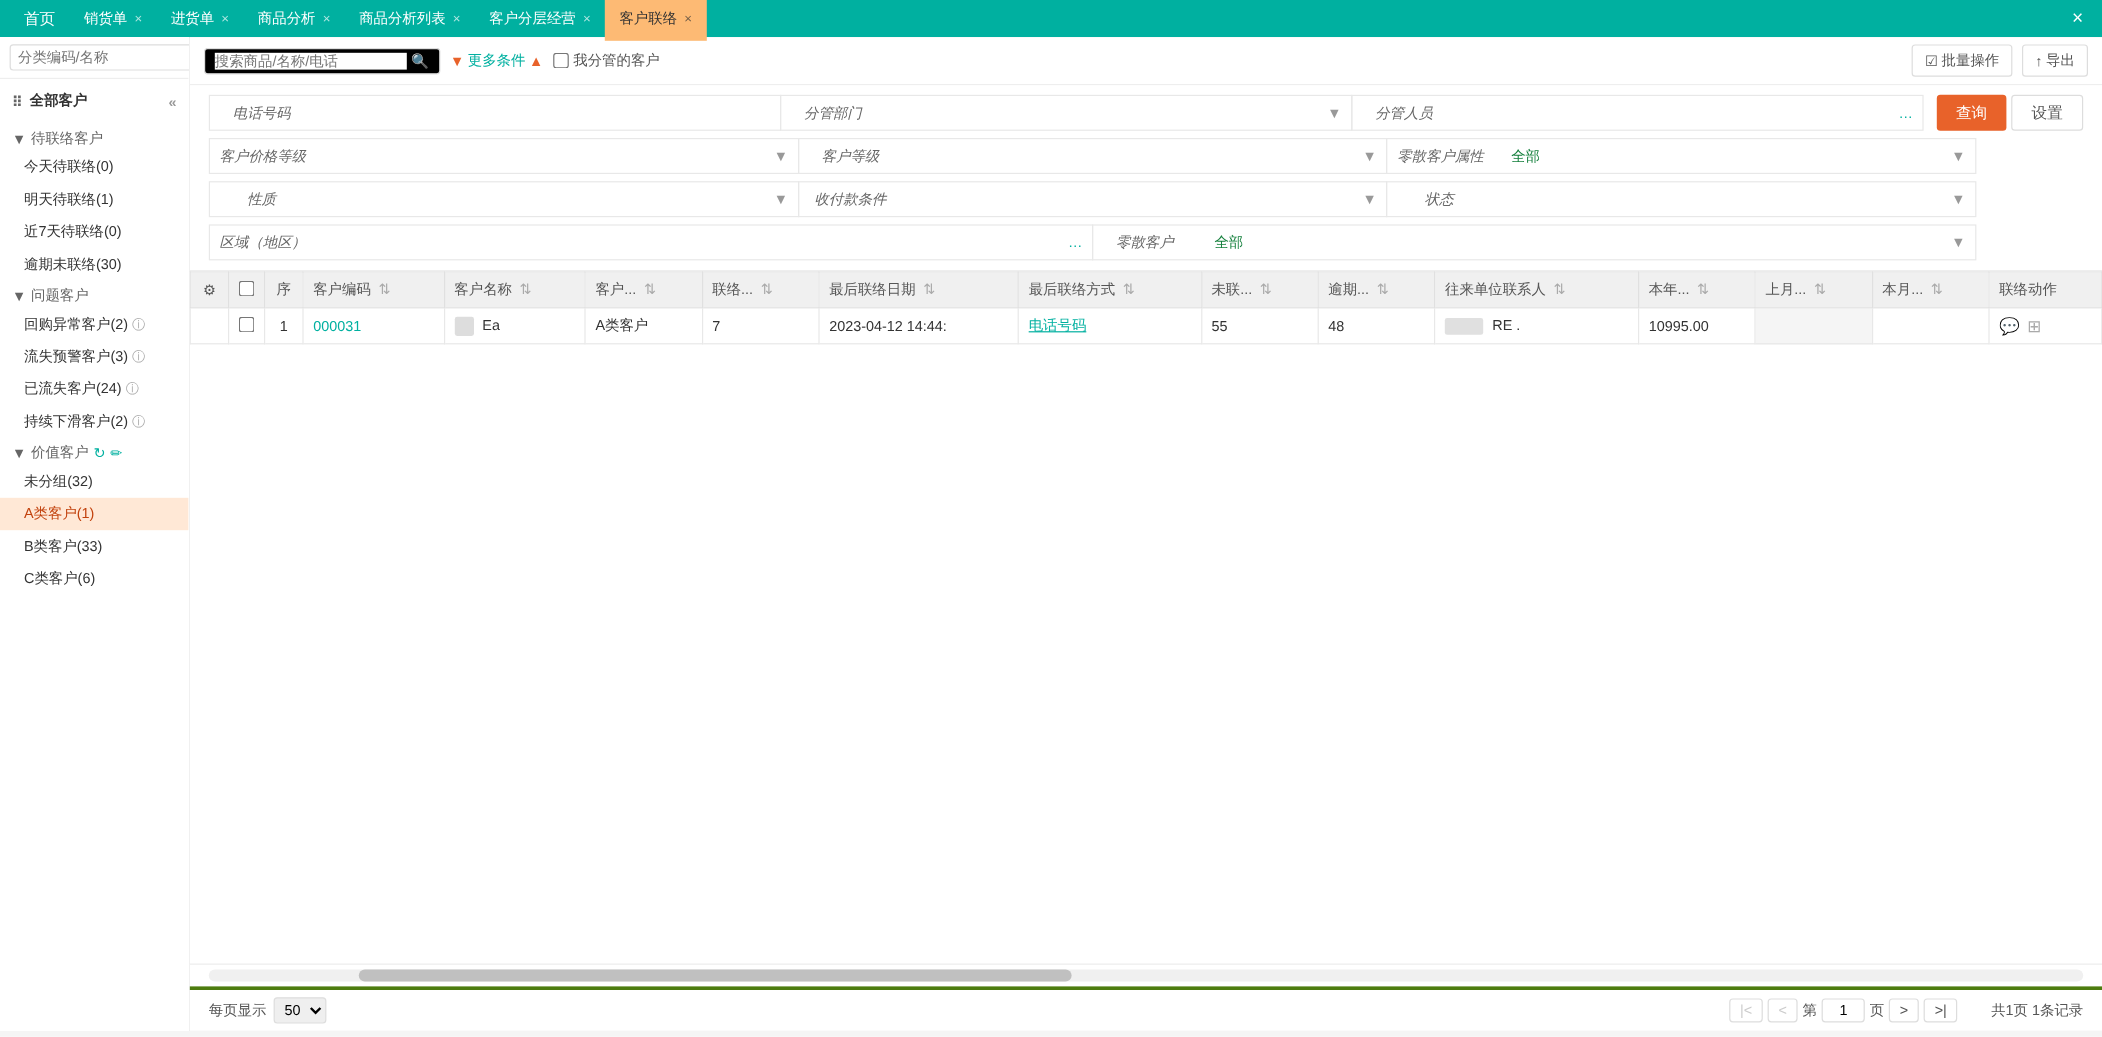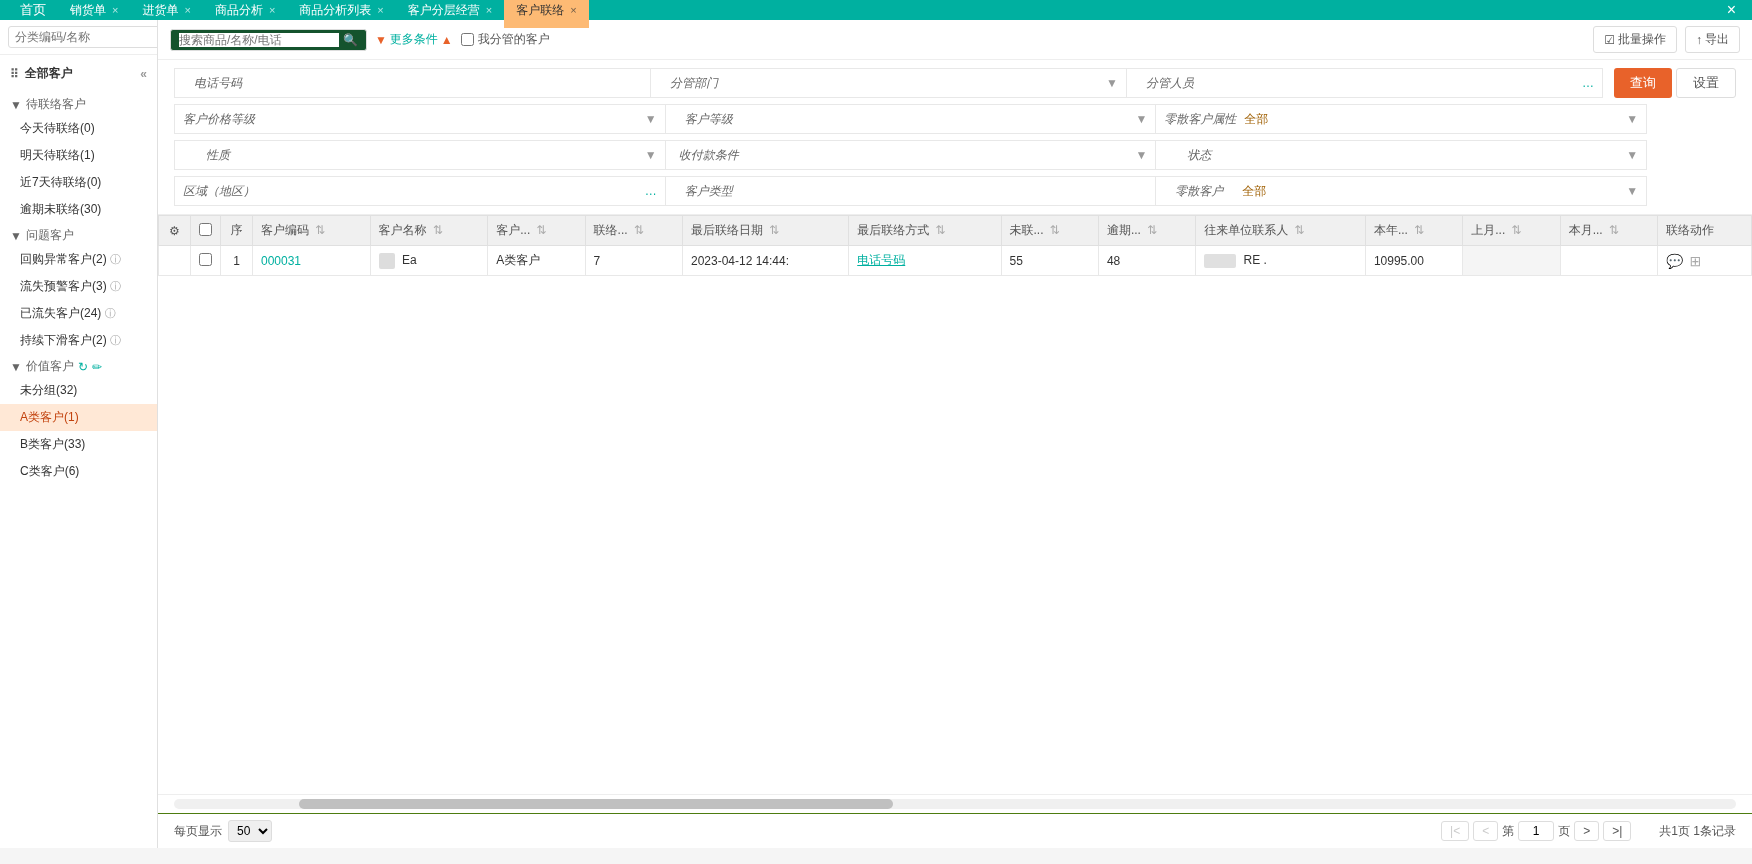--- a/index.html
+++ b/index.html
@@ -1,19 +1,19 @@
 <!DOCTYPE html>
 <html><head>
   <meta charset="utf-8">
   <style>
     * { box-sizing: border-box; margin: 0; padding: 0; font-family: 'Microsoft YaHei', Arial, sans-serif; font-size: 12px; }
     body { width: 1752px; height: 864px; overflow: hidden; background: #f5f5f5; }
 
     
-    .top-nav { display: flex; align-items: center; background: #00b0a0; height: 20px; padding: 0 8px; }
+    .top-nav { display: flex; align-items: center; background: #00b0a0; height: 31px; padding: 0 8px; }
     .nav-tab { display: flex; align-items: center; padding: 0 12px; height: 36px; color: #fff; cursor: pointer; font-size: 13px; white-space: nowrap; position: relative; }
     .nav-tab.active { background: #fdba74; color: #333; }
     .nav-tab .close-icon { margin-left: 6px; font-size: 11px; color: inherit; opacity: 0.7; }
     .nav-home { color: #fff; padding: 0 12px; font-size: 13px; cursor: pointer; }
     .top-close { margin-left: auto; color: #fff; font-size: 16px; cursor: pointer; padding: 0 8px; }
 
     
     .main-layout { display: flex; height: calc(864px - 36px); }
 
     
@@ -27,37 +27,37 @@
     .sidebar-group-label { padding: 4px 10px 2px 10px; color: #666; font-size: 11px; display: flex; align-items: center; }
     .sidebar-group-label .arrow { margin-right: 4px; }
     .sidebar-item { padding: 5px 10px 5px 20px; cursor: pointer; color: #333; white-space: nowrap; overflow: hidden; text-overflow: ellipsis; }
     .sidebar-item.active { background: #ffe8d6; color: #c2410c; }
 
     
     .content { flex: 1; display: flex; flex-direction: column; overflow: hidden; background: #f5f5f5; }
 
     
     .filter-bar { background: #fff; padding: 6px 12px; display: flex; align-items: center; gap: 8px; border-bottom: 1px solid #eee; }
-    .filter-search { display: flex; align-items: center; border: 1px solid #ddd; border-radius: 3px; padding: 3px 8px; background: #14532d; }
+    .filter-search { display: flex; align-items: center; border: 1px solid #ddd; border-radius: 3px; padding: 3px 8px; background: #000000; }
     .filter-search input { border: none; outline: none; font-size: 12px; width: 160px; }
     .filter-more { display: flex; align-items: center; color: #00b0a0; cursor: pointer; gap: 3px; }
     .filter-my { display: flex; align-items: center; gap: 4px; color: #555; cursor: pointer; }
     .filter-my input[type=checkbox] { cursor: pointer; }
     .top-actions { margin-left: auto; display: flex; align-items: center; gap: 8px; }
     .btn-batch { border: 1px solid #ddd; background: #fff; padding: 4px 10px; border-radius: 3px; cursor: pointer; color: #555; font-size: 12px; display: flex; align-items: center; gap: 3px; }
     .btn-export { border: 1px solid #ddd; background: #fff; padding: 4px 10px; border-radius: 3px; cursor: pointer; color: #555; font-size: 12px; display: flex; align-items: center; gap: 3px; }
 
     
     .adv-filter { background: #fff; padding: 8px 16px; border-bottom: 1px solid #eee; }
     .filter-row { display: flex; align-items: center; gap: 0; margin-bottom: 6px; }
     .filter-row:last-child { margin-bottom: 0; }
     .filter-cell { display: flex; align-items: center; flex: 1; padding: 3px 8px; border: 1px solid #e8e8e8; margin-right: -1px; min-height: 30px; }
     .filter-cell label { color: #666; white-space: nowrap; min-width: 70px; text-align: center; margin-right: 8px; font-style: italic; }
     .filter-select { flex: 1; border: none; outline: none; font-size: 12px; background: transparent; cursor: pointer; display: flex; align-items: center; justify-content: space-between; }
-    .filter-select-text { flex: 1; color: #a16207; }
+    .filter-select-text { flex: 1; color: #15803d; margin-left: 15px; }
     .filter-select-arrow { color: #999; }
     .filter-dots { color: #00b0a0; cursor: pointer; margin-left: 4px; }
     .btn-query { background: #e8622a; color: #fff; border: none; padding: 5px 16px; border-radius: 3px; cursor: pointer; font-size: 13px; }
     .btn-settings { background: #fff; color: #555; border: 1px solid #ddd; padding: 5px 16px; border-radius: 3px; cursor: pointer; font-size: 13px; }
     .query-btns { display: flex; flex-direction: row; gap: 4px; padding-left: 12px; }
 
     
     .table-wrap { flex: 1; overflow: auto; background: #fff; margin: 0; }
     table { width: 100%; border-collapse: collapse; }
     thead tr { background: #f0f0f0; }
@@ -66,21 +66,21 @@
     td { border: 1px solid #e8e8e8; padding: 6px 8px; color: #333; white-space: nowrap; font-size: 12px; }
     .link-text { color: #00b0a0; text-decoration: underline; cursor: pointer; }
     .cell-gray { color: #ccc; background: #f5f5f5; }
     .col-gear { width: 32px; text-align: center; }
     .col-check { width: 28px; text-align: center; }
     .col-no { width: 32px; text-align: center; }
     .action-icons { display: flex; gap: 6px; align-items: center; }
     .action-icon { color: #aaa; cursor: pointer; font-size: 14px; }
 
     
-    .table-footer { background: #fff; border-top: 1px solid #4d7c0f; padding: 6px 16px; display: flex; align-items: center; gap: 8px; }
+    .table-footer { background: #fff; border-top: 3px solid #4d7c0f; padding: 6px 16px; display: flex; align-items: center; gap: 8px; }
     .footer-page-size { display: flex; align-items: center; gap: 6px; color: #555; }
     .footer-page-size select { border: 1px solid #ddd; padding: 2px 4px; border-radius: 3px; outline: none; }
     .footer-nav { display: flex; align-items: center; gap: 4px; color: #555; margin-left: auto; }
     .footer-nav button { border: 1px solid #ddd; background: #fff; padding: 2px 8px; border-radius: 3px; cursor: pointer; color: #555; }
     .footer-nav button:disabled { color: #ccc; cursor: default; }
     .page-input { border: 1px solid #ddd; padding: 2px 6px; border-radius: 3px; width: 36px; text-align: center; outline: none; }
   </style>
 </head>
 <body>
 
@@ -264,26 +264,20 @@
         </div>
         <div style="width:90px"></div>
       </div>
 
       <div class="filter-row">
         <div class="filter-cell" style="flex:2">
           <label>区域（地区）</label>
           <div class="filter-select">
             <span class="filter-select-text"></span>
             <span class="filter-dots">…</span>
-          </div>
-        </div>
-        <div class="filter-cell" style="flex:2">
-          <label>客户类型</label>
-          <div class="filter-select">
-            <span class="filter-select-text"></span>
           </div>
         </div>
         <div class="filter-cell" style="flex:2">
           <label>零散客户</label>
           <div class="filter-select">
             <span class="filter-select-text">全部</span>
             <span class="filter-select-arrow">▼</span>
           </div>
         </div>
         <div style="width:90px"></div>

